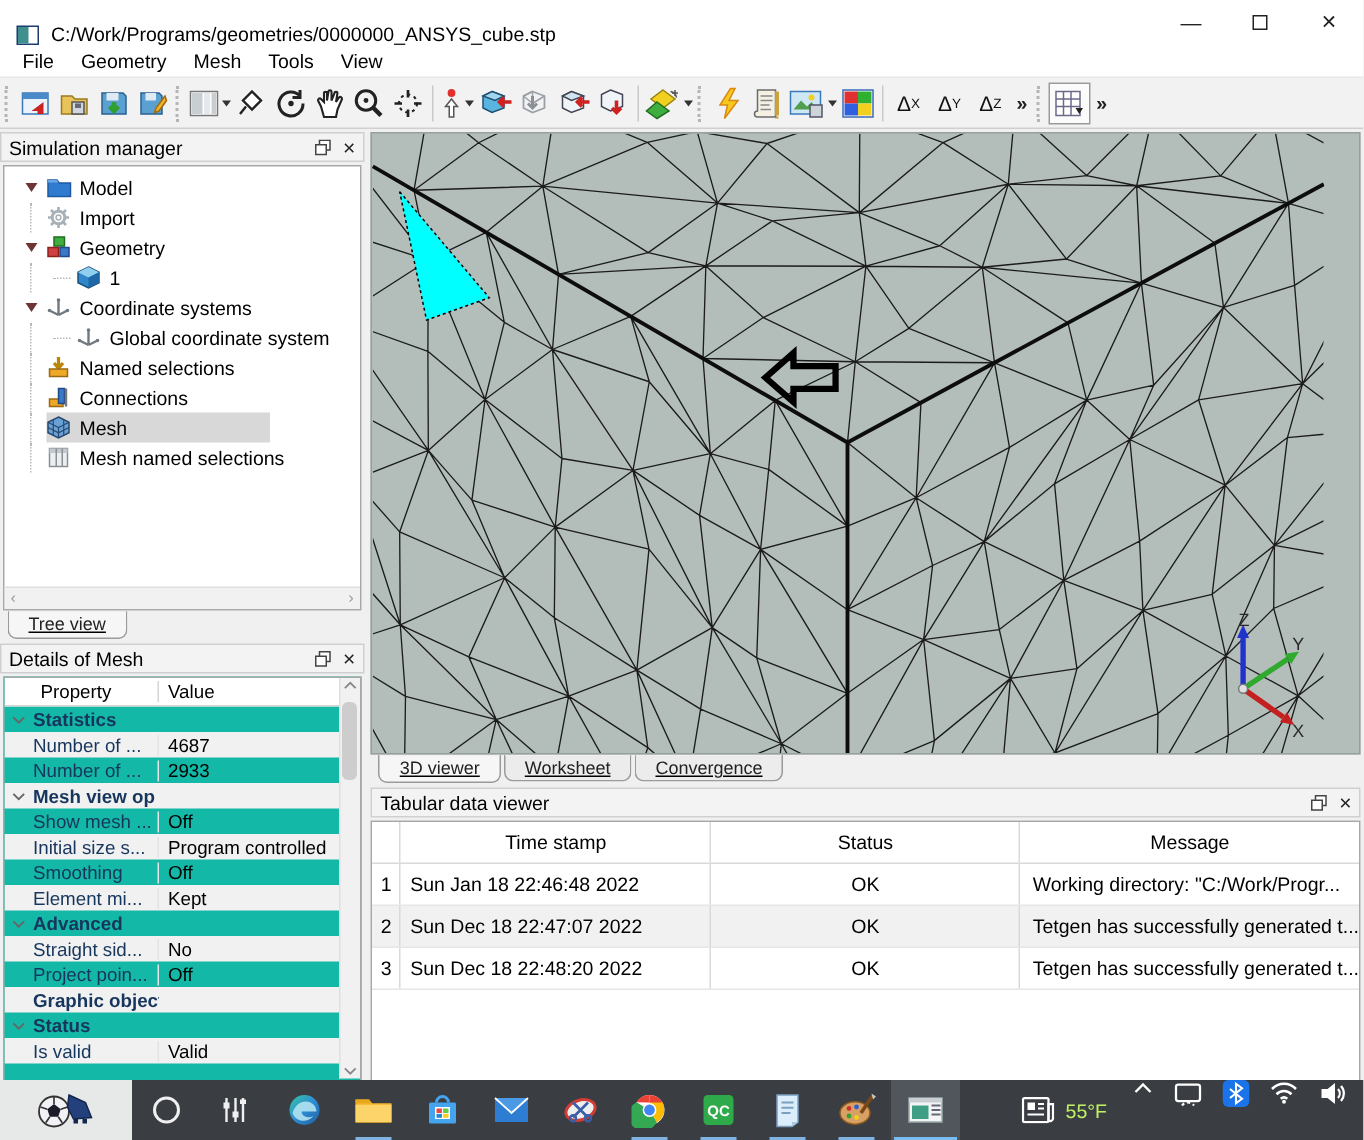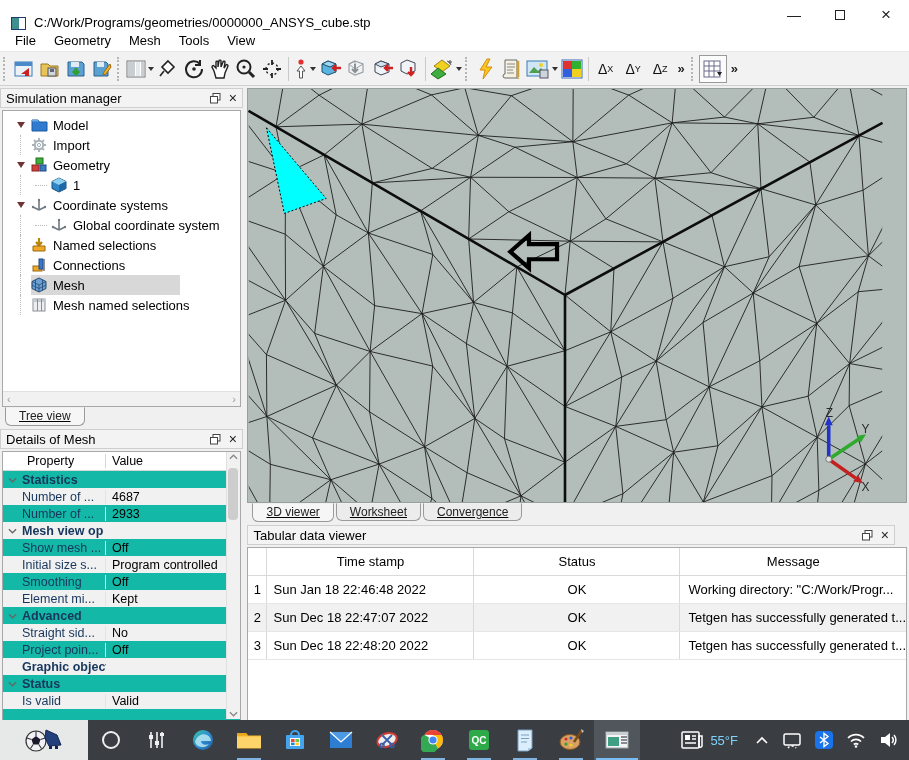--- a/index.html
+++ b/index.html
@@ -89,21 +89,21 @@
   .grow.headerrow .gt, .grow.headerrow .gm { justify-content:center; padding-left:0; }
   .grow.alt { background:#f1f1f1; }
 
   
   .taskbar { position:absolute; left:0; right:0; bottom:0; height:40px; background:#3a3d42; display:flex; align-items:stretch; z-index:60; }
   .start-tile { width:88px; background:#e7e9e8; display:flex; align-items:center; justify-content:center; }
   .tkbtn { width:46px; display:flex; align-items:center; justify-content:center; position:relative; }
   .tkbtn.run::after { content:''; position:absolute; bottom:0; left:11px; right:11px; height:2px; background:#7fb4e2; }
   .tkbtn.activeapp { background:#50565c; }
   .tkbtn.activeapp::after { content:''; position:absolute; bottom:0; left:2px; right:2px; height:2px; background:#79bdf2; }
-  .tray { margin-left:auto; display:flex; align-items:center; padding-right:10px; gap:13px; color:#7dd3fc; }
+  .tray { margin-left:auto; display:flex; padding-right:10px; gap:13px; color:#bef264; }
   .weather { display:flex; align-items:center; gap:7px; padding:0 4px; font-size:13px; }
 </style>
 </head>
 <body>
 
 <div class="titlebar">
   <span class="app-ico">
       <i></i>
     </span>
   <span class="title-text">C:/Work/Programs/geometries/0000000_ANSYS_cube.stp</span>
@@ -647,21 +647,21 @@
           <circle cx="583" cy="372" r="3" fill="#e0e0e0" stroke="#777"></circle>
         </svg>
     </div>
 
     <div class="tab-row">
       <span class="btab active">3D viewer</span>
       <span class="btab">Worksheet</span>
       <span class="btab">Convergence</span>
     </div>
 
-    <div class="dock-header" style="margin-right:14px;align-items:center;">
+    <div class="dock-header" style="margin-right:2px;align-items:center;">
       <span>Tabular data viewer</span>
       <span class="dock-icos">
         <span class="float-ico">
             <svg width="11" height="11" viewBox="0 0 11 11">
               <rect x="3" y="0.5" width="7" height="6.5" fill="#fff" stroke="#444"></rect>
               <rect x="0.5" y="3.5" width="7" height="6.5" fill="#fff" stroke="#444"></rect>
             </svg>
           </span>
         <span class="dock-close">×</span>
       </span>

